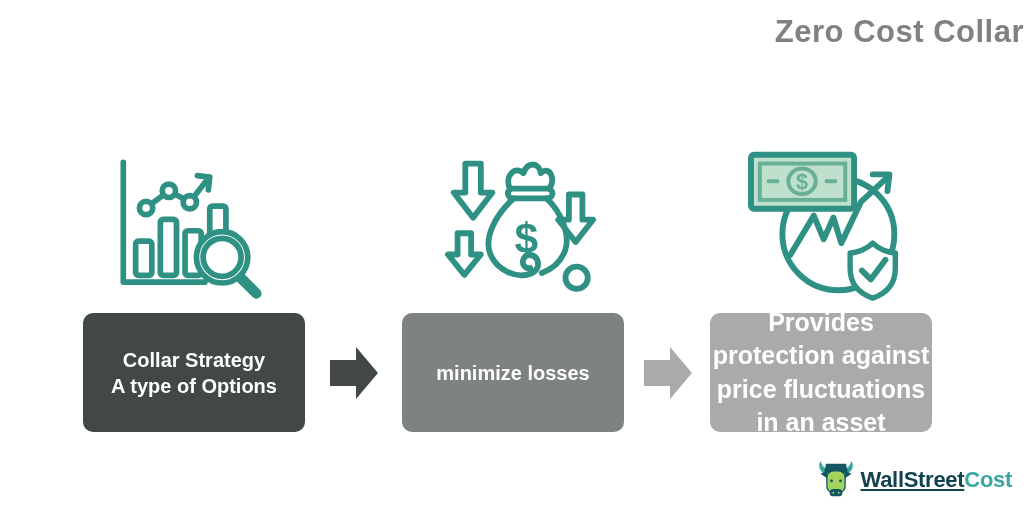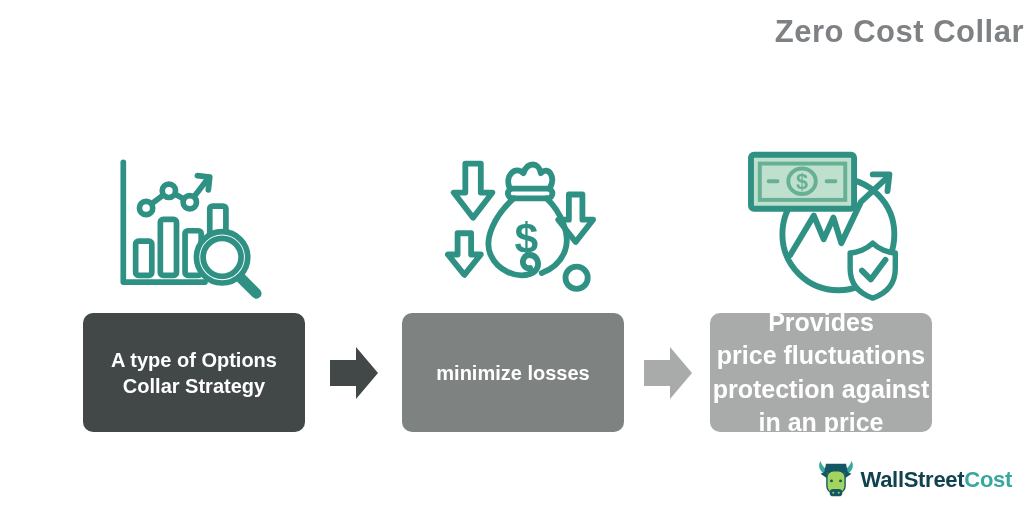--- a/index.html
+++ b/index.html
@@ -28,21 +28,21 @@
   .box1{left:83px;background:var(--box1-bg);}
   .box2{left:402px;background:var(--box2-bg);}
   .box3{left:710px;background:var(--box3-bg);font-size:25px;line-height:1.33;}
   .arrow{position:absolute;top:344px;width:48px;height:58px;}
   .arrow1{left:330px;}
   .arrow2{left:644px;}
   .arrow1 polygon{fill:var(--arrow1-fill);}
   .arrow2 polygon{fill:var(--arrow2-fill);}
   .logo{position:absolute;right:12px;bottom:5px;display:flex;align-items:center;gap:5px;}
   .brand{font-size:22px;font-weight:bold;letter-spacing:-.3px;}
-  .brand .b1{color:var(--logo-navy);}
+  .brand .b1{color:var(--logo-navy);text-decoration:underline;}
   .brand .b2{color:var(--logo-teal);}
 </style>
 </head>
 <body>
 
 <h1 class="title">Zero Cost Collar</h1>
 
 <div class="icon icon1">
   <svg width="152" height="157" viewBox="0 0 160 165">
     <g class="st">
@@ -94,41 +94,41 @@
       <path d="M130 34 L147 34 L145 51"></path>
     </g>
     <g>
       <path d="M130 104 C136 110 146 114 153 114 L153 130 C153 145 144 155 130 160 C116 155 107 145 107 130 L107 114 C114 114 124 110 130 104 Z" fill="#ffffff" stroke="var(--icon-stroke)" stroke-width="5.5" stroke-linejoin="round"></path>
       <path d="M119 132 L128 141 L143 121" class="st" stroke-width="6"></path>
     </g>
   </svg>
 </div>
 
 <div class="box box1">
+  <div>Collar Strategy</div>
   <div>A type of Options</div>
-  <div>Collar Strategy</div>
 </div>
 
 <svg class="arrow arrow1" viewBox="0 0 48 58">
   <polygon points="0,16 26,16 26,3 48,29 26,55 26,42 0,42"></polygon>
 </svg>
 
 <div class="box box2">
   <div>minimize losses</div>
 </div>
 
 <svg class="arrow arrow2" viewBox="0 0 48 58">
   <polygon points="0,16 26,16 26,3 48,29 26,55 26,42 0,42"></polygon>
 </svg>
 
 <div class="box box3">
   <div>Provides</div>
+  <div>protection against</div>
   <div>price fluctuations</div>
-  <div>protection against</div>
-  <div>in an price</div>
+  <div>in an asset</div>
 </div>
 
 <div class="logo">
   <svg width="40" height="42" viewBox="0 0 44 46">
     <path d="M13 17 C5 16 1 8 5 2 C7 9 12 12 17 12 Z" fill="var(--logo-teal)"></path>
     <path d="M31 17 C39 16 43 8 39 2 C37 9 32 12 27 12 Z" fill="var(--logo-teal)"></path>
     <path d="M11 5 L33 5 L35 15 L9 15 Z" fill="var(--logo-dark-teal)"></path>
     <path d="M5 16 L12 13 L12 21 Z" fill="var(--logo-dark-teal)"></path>
     <path d="M39 16 L32 13 L32 21 Z" fill="var(--logo-dark-teal)"></path>
     <rect x="12" y="13" width="20" height="24" rx="7" fill="var(--logo-face-green)" stroke="var(--logo-dark-teal)" stroke-width="1.5"></rect>

